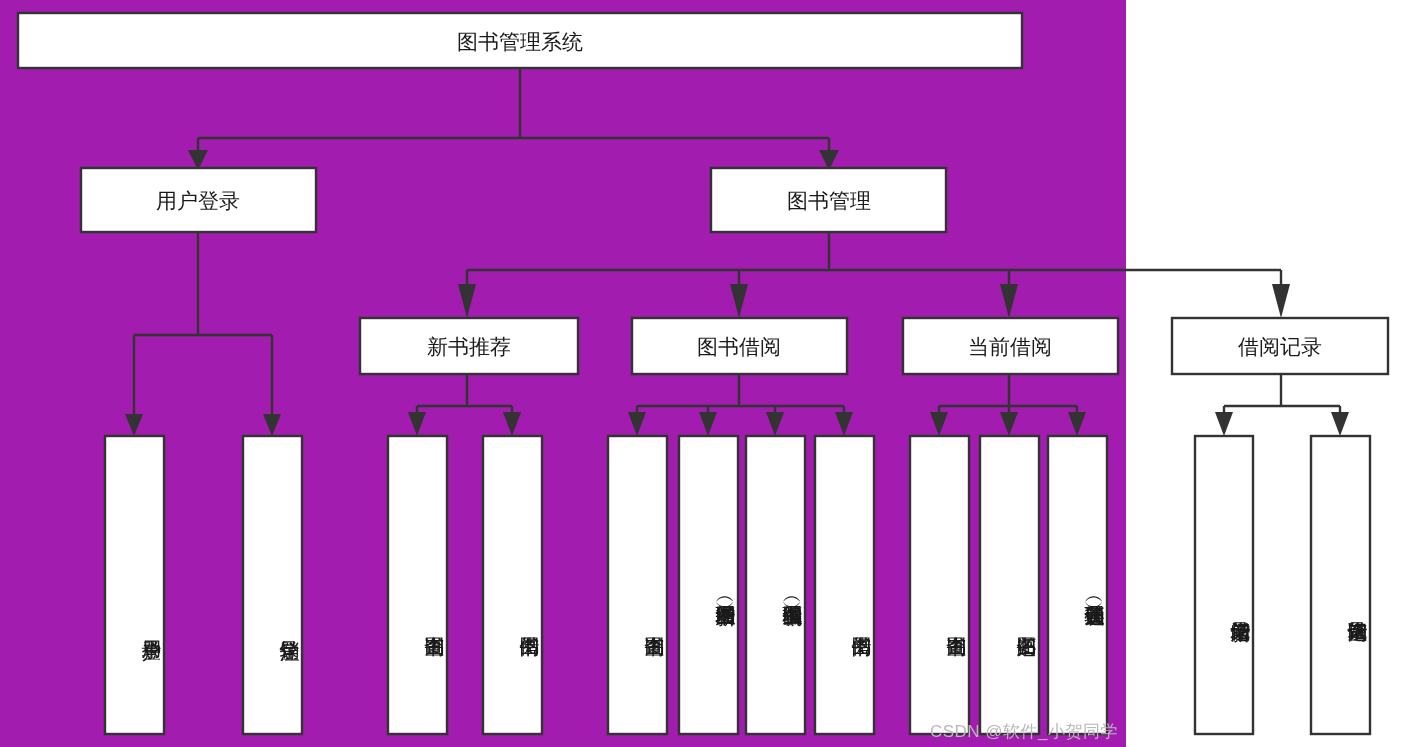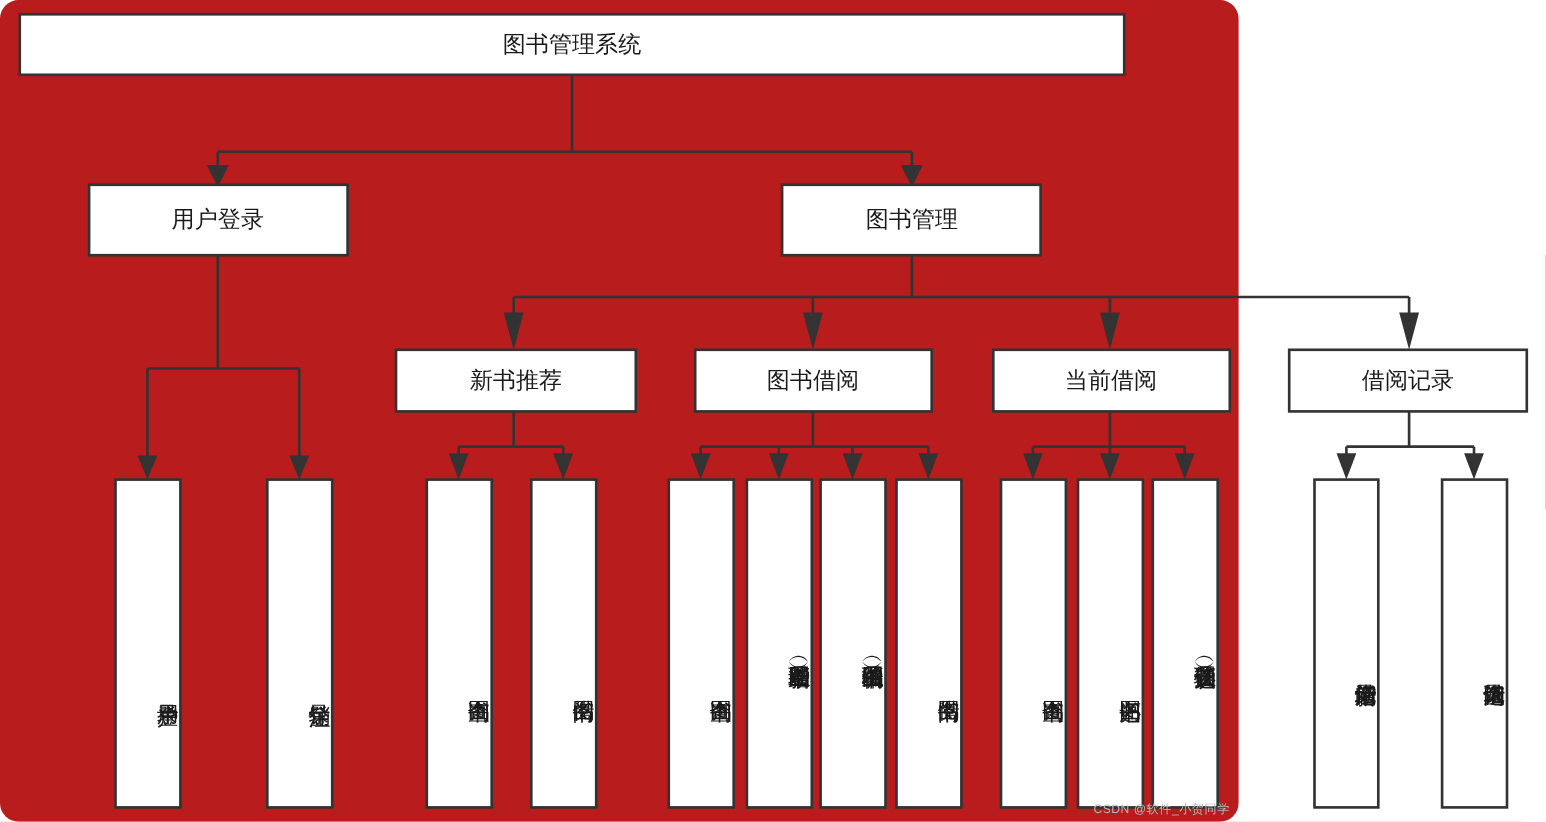--- a/index.html
+++ b/index.html
@@ -10,22 +10,21 @@
   body {
     width: 1405px;
     height: 747px;
     font-family: "Liberation Sans", "DejaVu Sans", sans-serif;
     overflow: hidden;
   }
   #diagram-root {
     position: relative;
     width: 1126px;
     height: 747px;
-    background: #b91c1c;
-    border-radius: 17px;
+    background: #a21caf;
   }
   svg.diagram-canvas {
     position: absolute;
     top: 0;
     left: 0;
     width: 1405px;
     height: 747px;
     display: block;
   }
   .node-box {
@@ -74,21 +73,21 @@
     pointer-events: none;
     writing-mode: vertical-rl;
     text-orientation: upright;
     white-space: nowrap;
   }
   .watermark {
     position: absolute;
     right: 8px;
     bottom: 4px;
     font-family: "Liberation Sans", "DejaVu Sans", sans-serif;
-    font-size: 11px;
+    font-size: 17px;
     color: #b8b8b8;
     letter-spacing: 0.5px;
     user-select: none;
   }
 </style>
 </head>
 <body>
 
 <div id="diagram-root">
 

